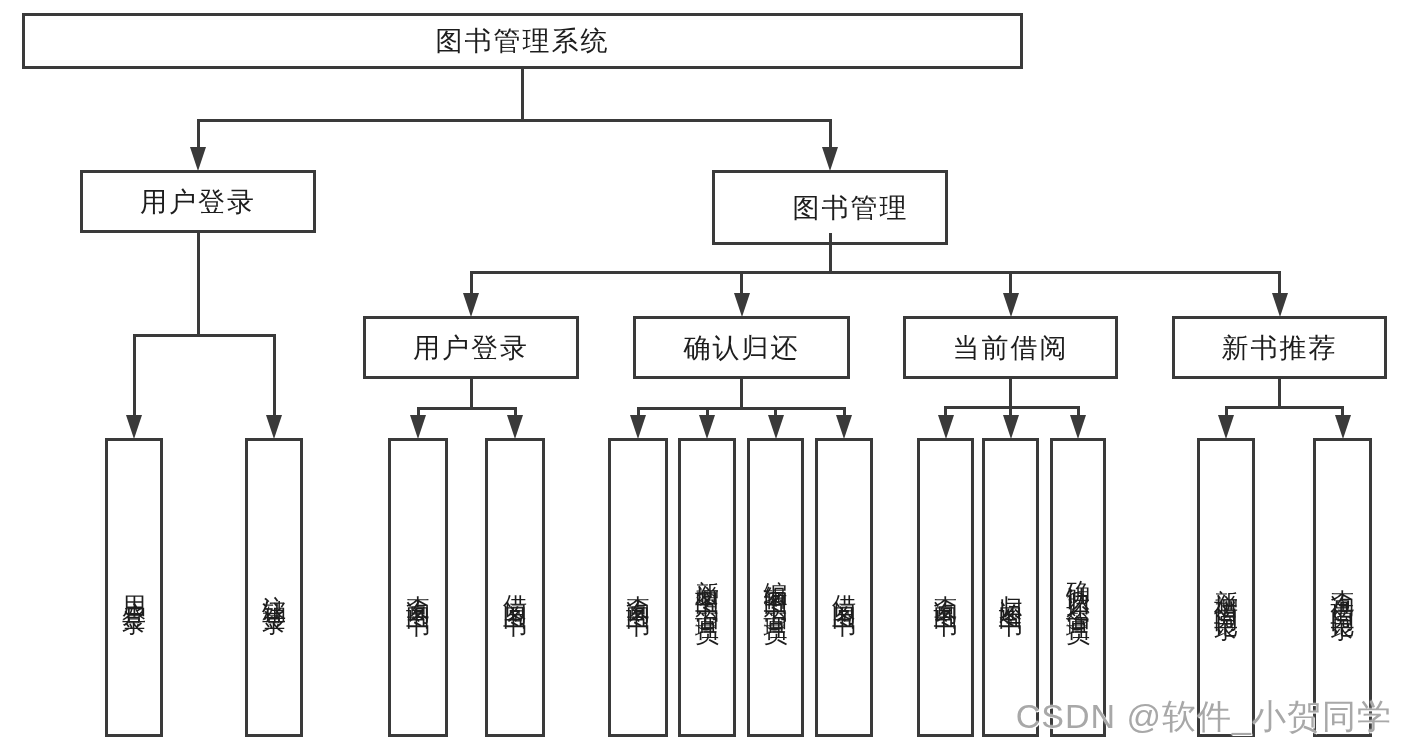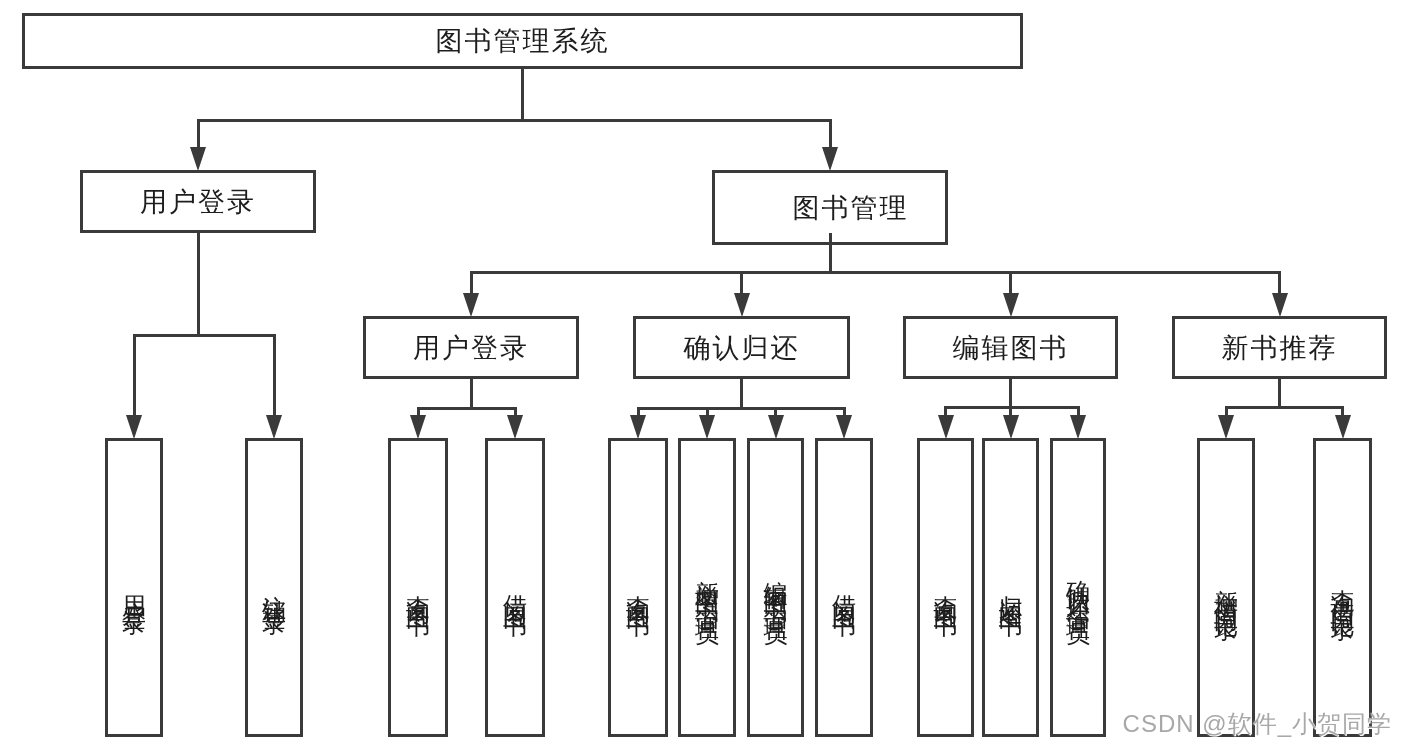--- a/index.html
+++ b/index.html
@@ -53,41 +53,41 @@
     width: 0;
     height: 0;
     border-left: 8px solid transparent;
     border-right: 8px solid transparent;
     border-top: 24px solid var(--line);
   }
   .watermark {
     position: absolute;
     right: 13px;
     bottom: 7px;
-    font-size: 24px;
+    font-size: 34px;
     letter-spacing: 1px;
     color: var(--watermark);
     text-shadow: 0 0 2px #ffffff, 1px 1px 0 #ffffff;
     white-space: nowrap;
     z-index: 5;
   }
 </style>
 </head>
 <body>
 
 <div id="diagram-canvas">
   <div class="watermark">CSDN @软件_小贺同学</div>
 <div class="node h" style="left: 22px; top: 13px; width: 1001px; height: 56px;">图书管理系统</div>
     <div class="node h" style="left: 80px; top: 170px; width: 236px; height: 63px;">用户登录</div>
     <div class="node h" style="left: 712px; top: 170px; width: 236px; height: 75px; padding-left: 41px;">图书管理</div>
     <div class="node v" style="left: 105px; top: 438px; width: 58px; height: 299px;">用户登录</div>
     <div class="node v" style="left: 245px; top: 438px; width: 58px; height: 299px;">注销登录</div>
     <div class="node h" style="left: 363px; top: 316px; width: 216px; height: 63px;">用户登录</div>
     <div class="node h" style="left: 633px; top: 316px; width: 217px; height: 63px;">确认归还</div>
-    <div class="node h" style="left: 903px; top: 316px; width: 215px; height: 63px;">编辑图书</div>
+    <div class="node h" style="left: 903px; top: 316px; width: 215px; height: 63px;">当前借阅</div>
     <div class="node h" style="left: 1172px; top: 316px; width: 215px; height: 63px;">新书推荐</div>
     <div class="node v" style="left: 388px; top: 438px; width: 60px; height: 299px;">查询图书</div>
     <div class="node v" style="left: 485px; top: 438px; width: 60px; height: 299px;">借阅图书</div>
     <div class="node v" style="left: 608px; top: 438px; width: 60px; height: 299px;">查询图书</div>
     <div class="node v" style="left: 678px; top: 438px; width: 58px; height: 299px;">新增图书（管理员）</div>
     <div class="node v" style="left: 747px; top: 438px; width: 57px; height: 299px;">编辑图书（管理员）</div>
     <div class="node v" style="left: 815px; top: 438px; width: 58px; height: 299px;">借阅图书</div>
     <div class="node v" style="left: 917px; top: 438px; width: 57px; height: 299px;">查询图书</div>
     <div class="node v" style="left: 982px; top: 438px; width: 57px; height: 299px;">归还图书</div>
     <div class="node v" style="left: 1050px; top: 438px; width: 56px; height: 299px;">确认归还（管理员）</div>

